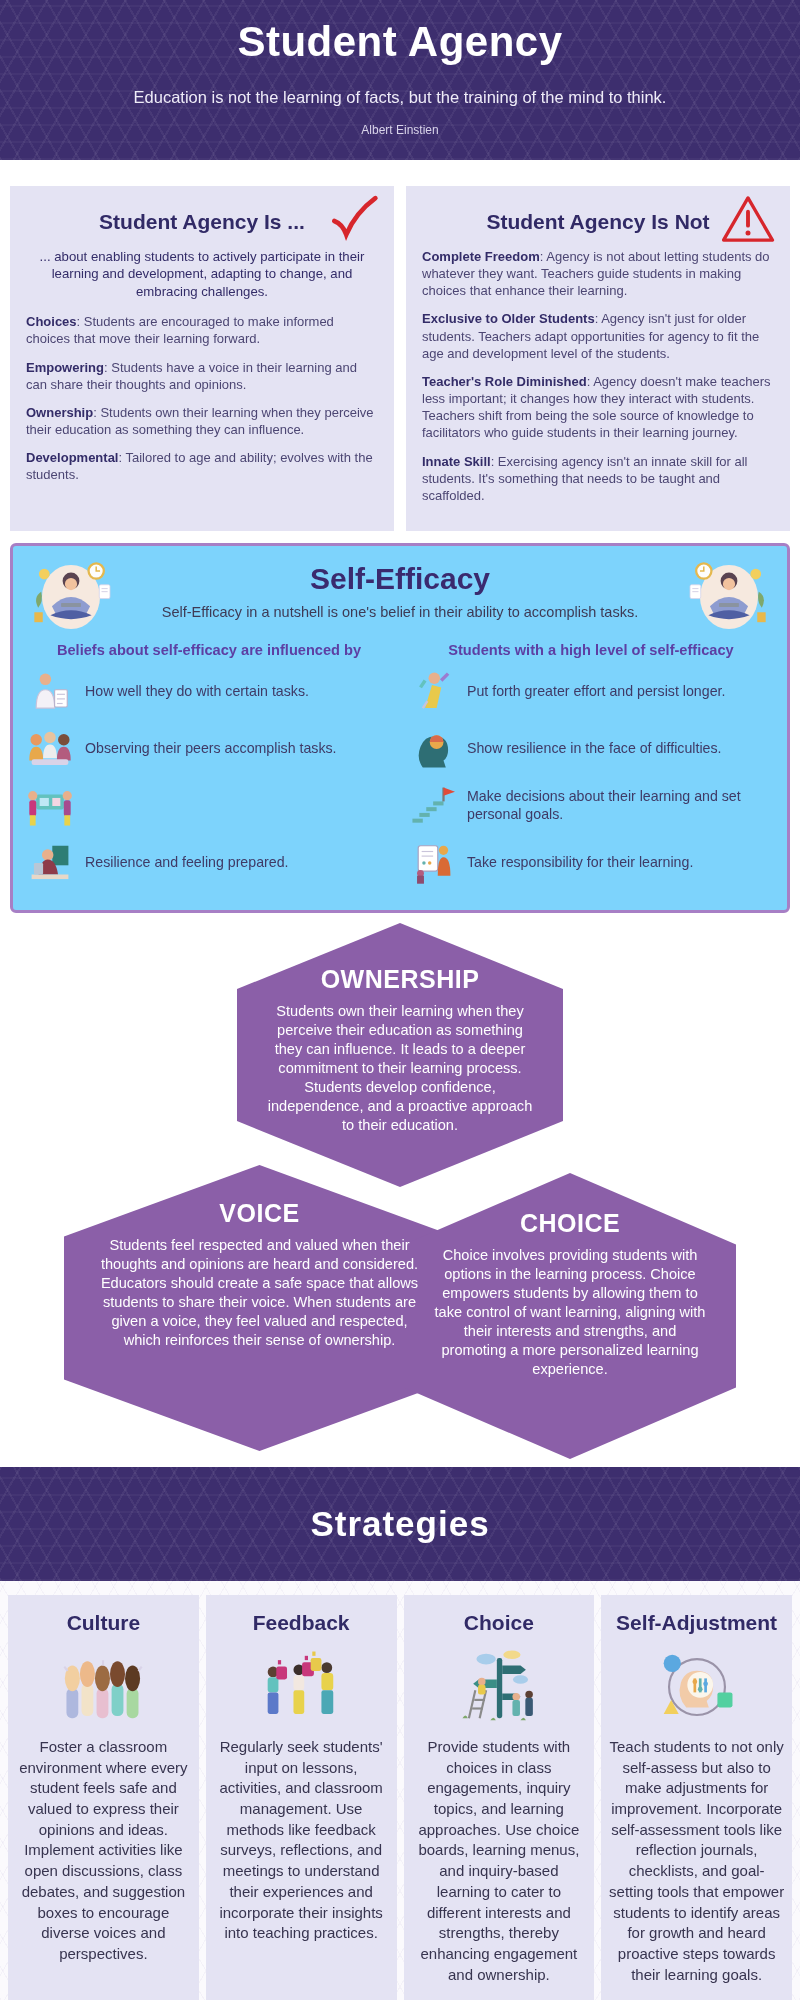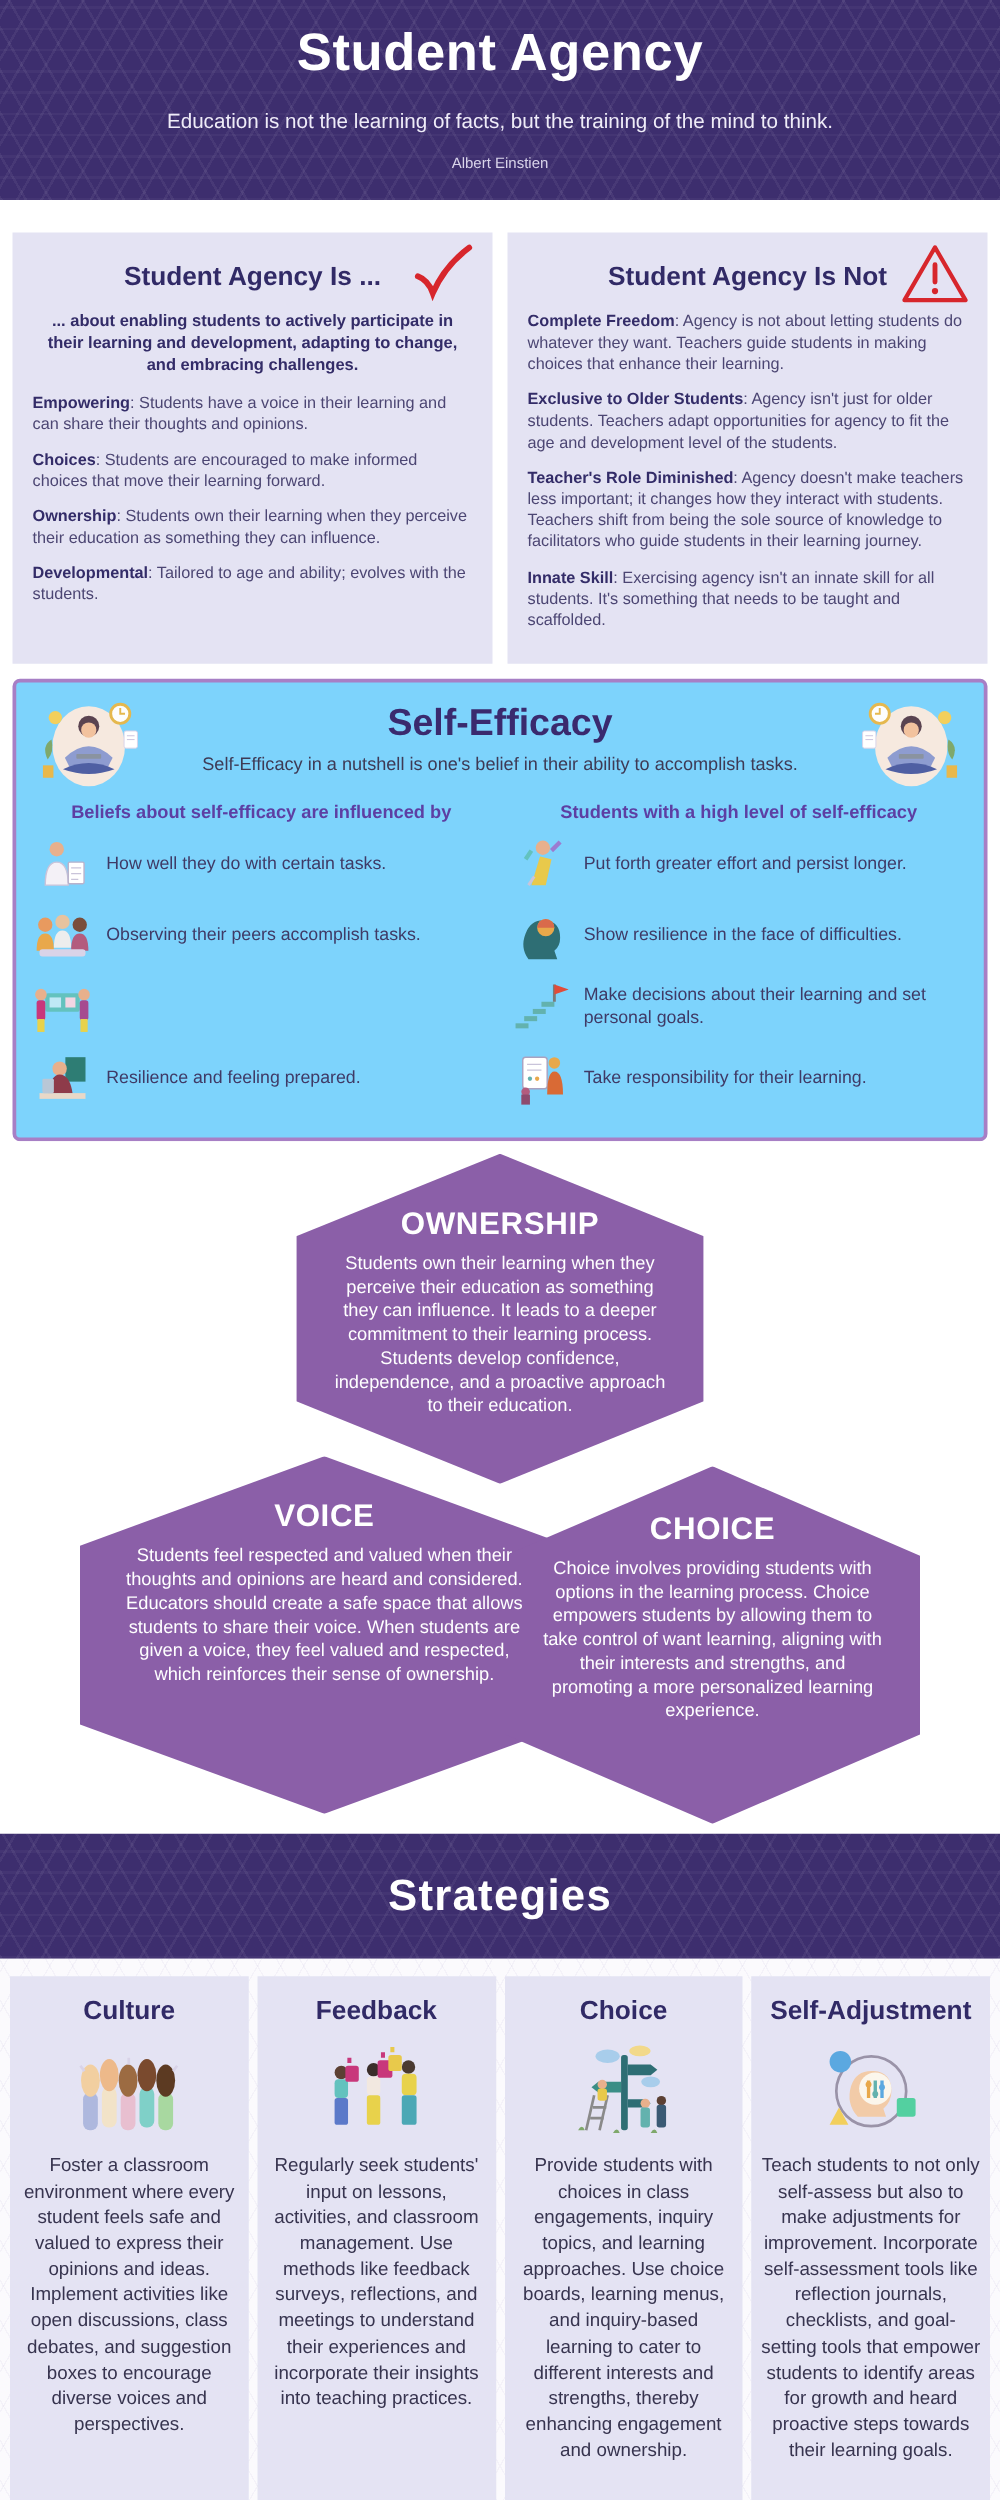--- a/index.html
+++ b/index.html
@@ -20,21 +20,21 @@
   .header h1 { font-size:42px; font-weight:800; letter-spacing:.5px; margin-top:4px; }
   .header .quote { font-size:16.5px; font-weight:400; color:#efecf8; margin-top:22px; }
   .header .attr { font-size:12px; color:#d9d4ea; margin-top:16px; }
 
   
   .boxes { display:flex; gap:12px; padding:0 10px; margin-top:26px; align-items:stretch; }
   .infocard { flex:1; background:#E4E3F3; padding:14px 16px 16px; min-height:318px; position:relative; }
   .infocard h2 { text-align:center; color:#312A66; font-size:21px; margin-top:10px; margin-bottom:14px; }
   .infocard .corner-icon { position:absolute; top:8px; right:12px; width:58px; height:52px; }
   .infocard p { font-size:13px; line-height:1.32; color:#4C4673; margin-bottom:11px; }
-  .infocard .intro { font-weight:bold; color:#332C68; text-align:center; font-size:13.2px; margin-bottom:13px; }
+  .infocard .intro { font-weight:normal; color:#332C68; text-align:center; font-size:13.2px; margin-bottom:13px; }
   .term { font-weight:bold; color:#332C68; }
 
   
   .se-panel { margin:12px 10px 0; border:3px solid #A77FC5; border-radius:6px; background:#7dd3fc;
               position:relative; padding:10px 14px 14px; min-height:350px; }
   .se-panel h2 { text-align:center; font-size:30px; color:#3A2A6E; margin-top:6px; }
   .se-panel .se-sub { text-align:center; font-size:14.5px; color:#3E3A55; margin-top:8px; }
   .se-illu { position:absolute; top:12px; width:84px; height:78px; }
   .se-illu.left { left:16px; }
   .se-illu.right { right:16px; transform:scaleX(-1); }
@@ -54,21 +54,21 @@
   .hex h2 { font-size:25px; font-weight:800; letter-spacing:.5px; }
   .hex p { font-size:14.6px; line-height:1.3; margin-top:8px; }
   .hex-ownership { left:237px; top:10px;  width:326px; height:264px; }
   .hex-ownership .inner { padding-top:42px; }
   .hex-voice     { left:64px;  top:252px; width:391px; height:286px; }
   .hex-voice .inner { padding-top:34px; }
   .hex-choice    { left:404px; top:260px; width:332px; height:286px; }
   .hex-choice .inner { padding-top:36px; }
 
   
-  .strat-banner { height:100px; margin-top:6px; display:flex; align-items:center; justify-content:center; }
+  .strat-banner { height:114px; margin-top:6px; display:flex; align-items:center; justify-content:center; }
   .strat-banner h2 { font-size:35px; font-weight:800; letter-spacing:1px; }
   .strat-area { height:482px; padding:14px 8px 0;
     background-color:#FBFAFD;
     background-image:
       repeating-linear-gradient(60deg, rgba(110,90,170,.05) 0 1px, transparent 1px 16px),
       repeating-linear-gradient(-60deg, rgba(110,90,170,.05) 0 1px, transparent 1px 16px);
     display:flex; gap:7px;
   }
   .strat-card { flex:1; background:#E4E3F3; padding:12px 7px 0; text-align:center; }
   .strat-card h3 { font-size:21px; color:#312A66; margin-top:4px; }
@@ -89,22 +89,22 @@
   <div class="boxes">
 
     <div class="infocard">
       <span class="corner-icon">
         <svg viewBox="0 0 100 100" width="58" height="52">
           <path d="M14 52 Q30 58 37 78 Q55 36 93 8" fill="none" stroke="#D7262C" stroke-width="9" stroke-linecap="round"></path>
         </svg>
       </span>
       <h2>Student Agency Is ...</h2>
       <p class="intro">... about enabling students to actively participate in their learning and development, adapting to change, and embracing challenges.</p>
+      <p><span class="term">Choices</span><span>: Students are encouraged to make informed choices that move their learning forward.</span></p>
       <p><span class="term">Empowering</span><span>: Students have a voice in their learning and can share their thoughts and opinions.</span></p>
-      <p><span class="term">Choices</span><span>: Students are encouraged to make informed choices that move their learning forward.</span></p>
       <p><span class="term">Ownership</span><span>: Students own their learning when they perceive their education as something they can influence.</span></p>
       <p><span class="term">Developmental</span><span>: Tailored to age and ability; evolves with the students.</span></p>
     </div>
 
     <div class="infocard">
       <span class="corner-icon">
         <svg viewBox="0 0 100 90" width="56" height="50">
           <path d="M50 7 L94 83 H6 Z" fill="none" stroke="#D7262C" stroke-width="6" stroke-linejoin="round"></path>
           <line x1="50" y1="32" x2="50" y2="57" stroke="#D7262C" stroke-width="7" stroke-linecap="round"></line>
           <circle cx="50" cy="70" r="4.5" fill="#D7262C"></circle>

